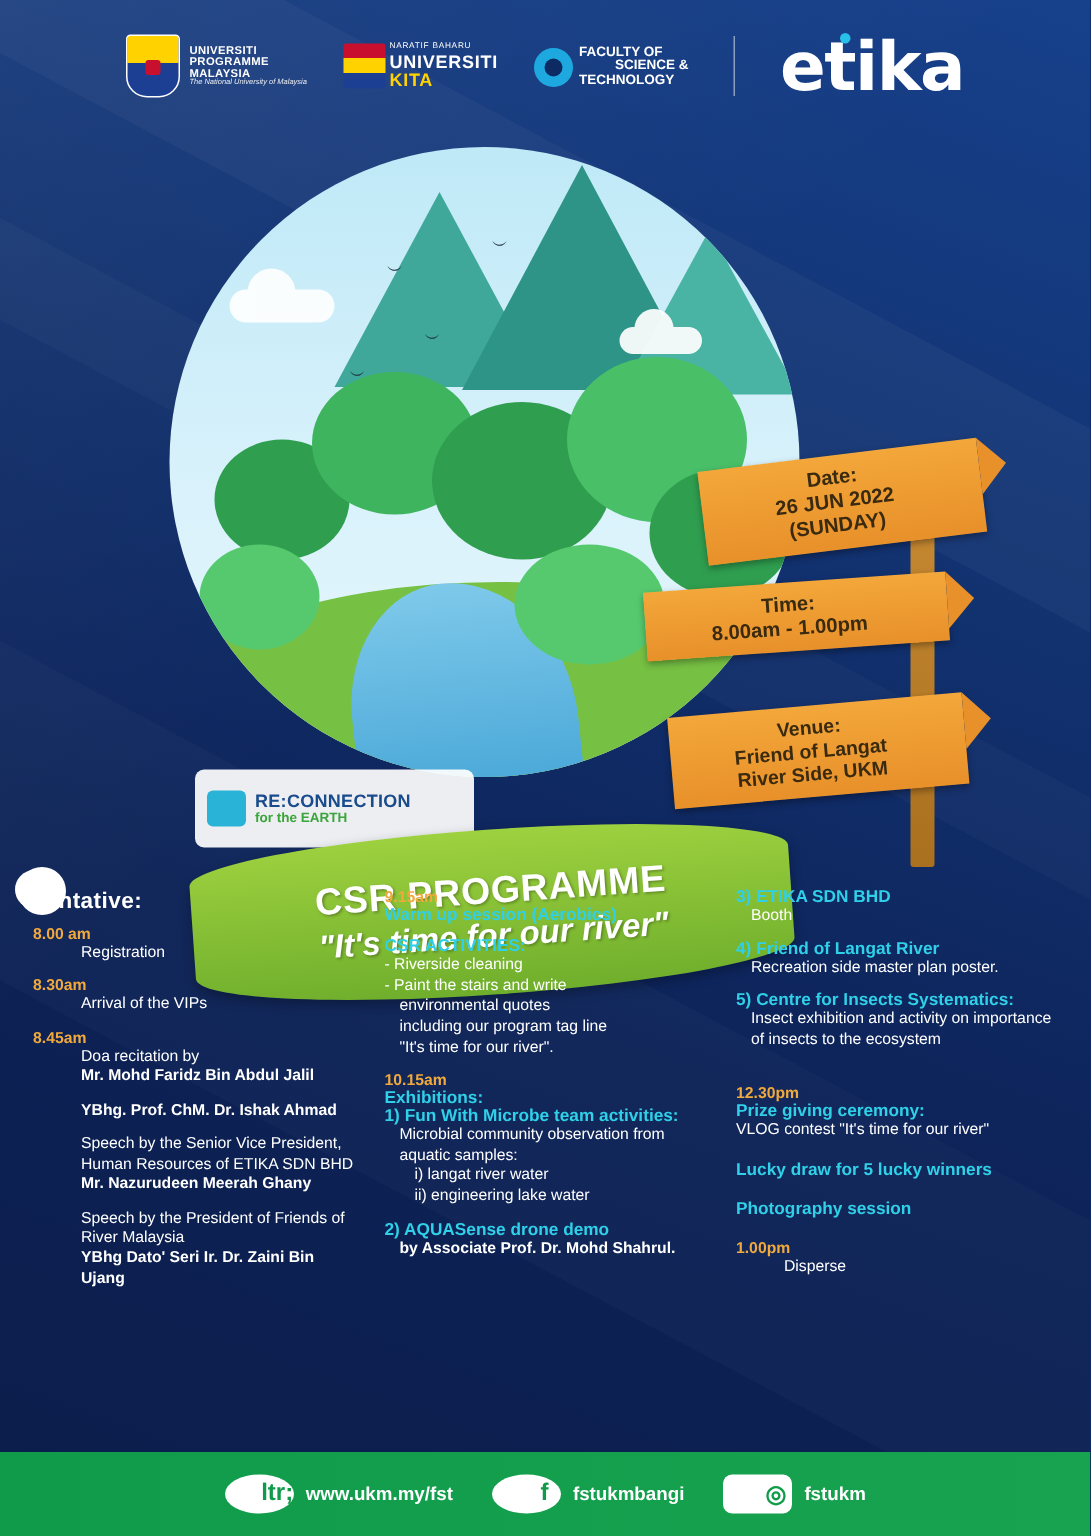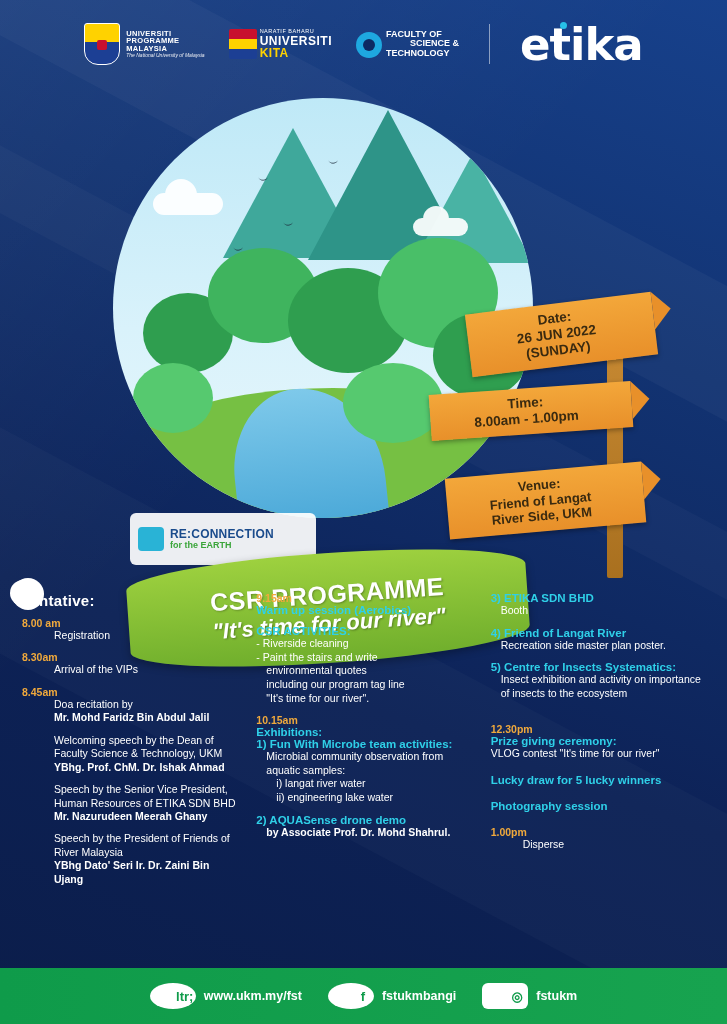--- a/index.html
+++ b/index.html
@@ -321,21 +321,21 @@
   .footer .item {
     display: flex; align-items: center; gap: 8px;
     color: #fff; font-size: 12.5px; font-weight: bold;
   }
   .ficon {
     width: 22px; height: 26px;
     border-radius: 50%;
     background: #fff;
     color: #0f9b4a;
     display: flex; align-items: center; justify-content: center;
-    font-size: 13px; font-weight: bold; padding-left: 24px;
+    font-size: 16px; font-weight: bold; padding-left: 24px;
   }
   .ficon.sq { border-radius: 6px; }
 </style>
 </head>
 <body>
 
 <div class="poster">
   <div class="streak s1"></div>
   <div class="streak s2"></div>
   <div class="streak s3"></div>
@@ -441,21 +441,20 @@
       <div class="entry">Registration</div>
 
       <div class="time">8.30am</div>
       <div class="entry">Arrival of the VIPs</div>
 
       <div class="time">8.45am</div>
       <div class="entry">Doa recitation by</div>
       <div class="entry bold">Mr. Mohd Faridz Bin Abdul Jalil</div>
 
       <div class="block">
-        <div class="entry">Welcoming speech by the Dean of Faculty Science &amp; Technology, UKM</div>
         <div class="entry bold">YBhg. Prof. ChM. Dr. Ishak Ahmad</div>
       </div>
 
       <div class="block">
         <div class="entry">Speech by the Senior Vice President, Human Resources of ETIKA SDN BHD</div>
         <div class="entry bold">Mr. Nazurudeen Meerah Ghany</div>
       </div>
 
       <div class="block">
         <div class="entry">Speech by the President of Friends of River Malaysia</div>

